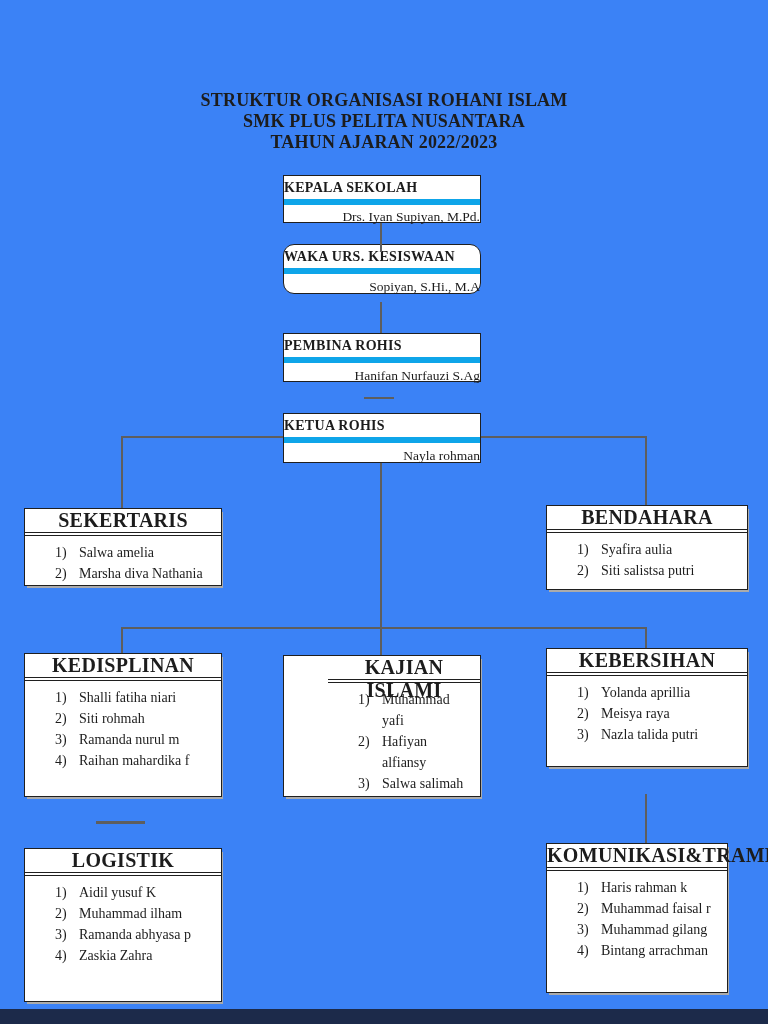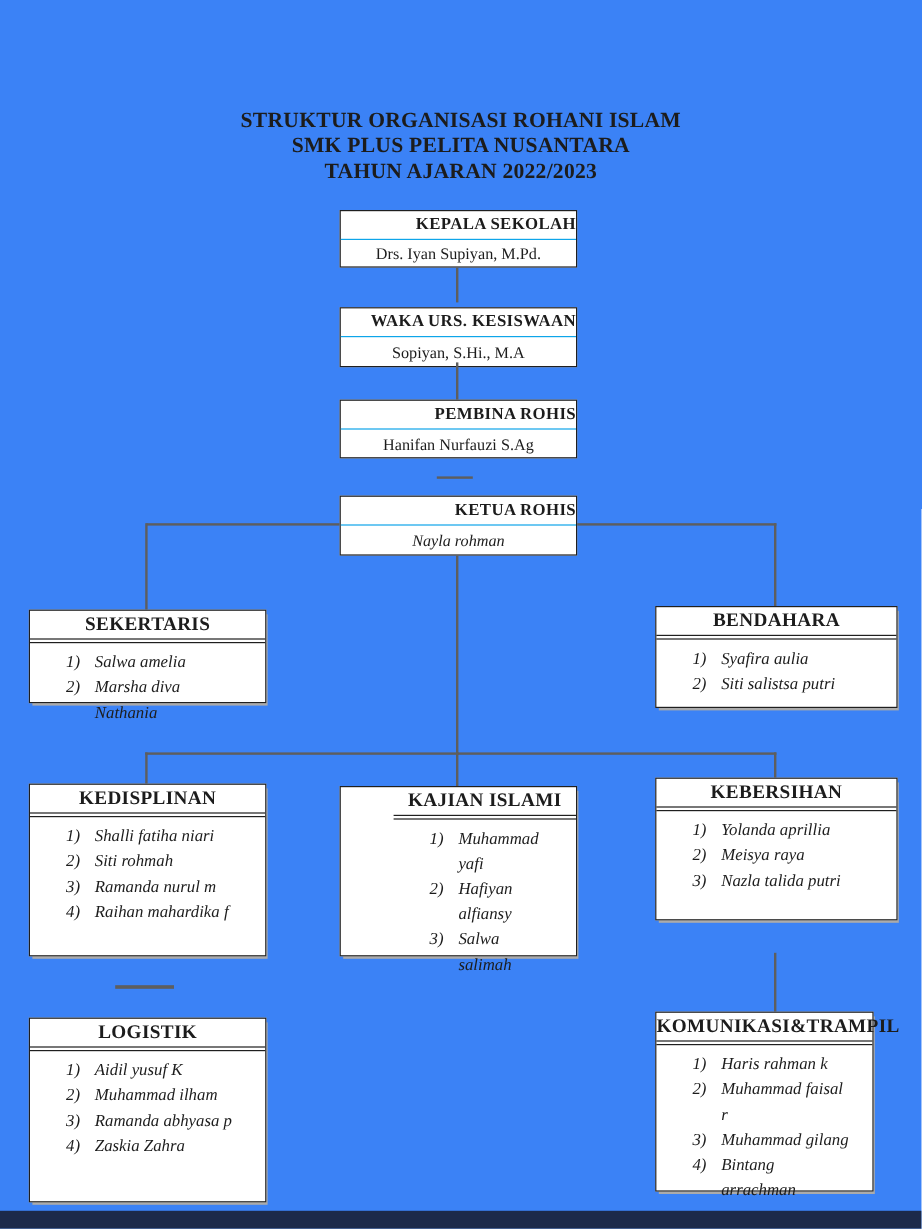--- a/index.html
+++ b/index.html
@@ -11,35 +11,35 @@
     color: #1c1c1c;
   }
   .page { position: relative; width: 768px; height: 1024px; background: #3b82f6; }
 
   .title { position: absolute; top: 90px; left: 0; width: 768px; text-align: center; }
   .title div { font-size: 18px; font-weight: bold; line-height: 21px; letter-spacing: 0.2px; }
 
   
   .tbox { position: absolute; background: #fff; border: 1px solid #1f1f1f; box-sizing: border-box; }
   .tbox .hd {
-    height: 23px; line-height: 23px; text-align: right;
+    height: 23px; line-height: 23px; text-align: left;
     font-weight: bold; font-size: 14px; letter-spacing: 0.3px;
-    border-bottom: 1px solid #0ea5e9;
+    border-bottom: 6px solid #0ea5e9;
   }
-  .tbox .val { height: 23px; line-height: 24px; text-align: center; font-size: 13.5px; }
+  .tbox .val { height: 23px; line-height: 24px; text-align: right; font-size: 13.5px; }
 
   
   .unit { position: absolute; background: #fff; border: 1px solid #1f1f1f; box-sizing: border-box;
           box-shadow: 2px 3px 0 -1px #ababab; }
   .unit .hd {
     height: 23px; line-height: 23px; text-align: center;
-    font-weight: bold; font-size: 16px; letter-spacing: 0.3px;
+    font-weight: bold; font-size: 20px; letter-spacing: 0.3px;
     border-bottom: 4px double #1f1f1f;
   }
-  .unit ol { margin: 6px 16px 0 0; padding: 0; list-style: none; counter-reset: m; font-style: italic; }
+  .unit ol { margin: 6px 16px 0 0; padding: 0; list-style: none; counter-reset: m; }
   .unit li { position: relative; counter-increment: m; padding-left: 54px;
              font-size: 14px; line-height: 21px; }
   .unit li::before { content: counter(m) ")"; position: absolute; left: 30px; }
 
   
   .ln { position: absolute; background: #5e5e5e; }
 
   .footer-bar { position: absolute; left: 0; bottom: 0; width: 768px; height: 15px; }
 </style>
 </head>
@@ -51,33 +51,33 @@
     <div>STRUKTUR ORGANISASI ROHANI ISLAM</div>
     <div>SMK PLUS PELITA NUSANTARA</div>
     <div>TAHUN AJARAN 2022/2023</div>
   </div>
 
   <div class="tbox" style="left:283px; top:175px; width:198px; height:48px;">
     <div class="hd">KEPALA SEKOLAH</div>
     <div class="val">Drs. Iyan Supiyan, M.Pd.</div>
   </div>
 
-  <div class="tbox" style="left:283px; top:256px; width:198px; height:50px;">
+  <div class="tbox" style="left:283px; top:244px; width:198px; height:50px;border-radius:11px;">
     <div class="hd">WAKA URS. KESISWAAN</div>
     <div class="val" style="line-height:26px;">Sopiyan, S.Hi., M.A</div>
   </div>
 
   <div class="tbox" style="left:283px; top:333px; width:198px; height:49px;">
     <div class="hd">PEMBINA ROHIS</div>
     <div class="val" style="line-height:25px;">Hanifan Nurfauzi S.Ag</div>
   </div>
 
   <div class="tbox" style="left:283px; top:413px; width:198px; height:50px;">
     <div class="hd">KETUA ROHIS</div>
-    <div class="val" style="line-height:26px;font-style:italic;">Nayla rohman</div>
+    <div class="val" style="line-height:26px;">Nayla rohman</div>
   </div>
 
   <div class="unit" style="left:24px; top:508px; width:198px; height:78px;">
     <div class="hd">SEKERTARIS</div>
     <ol>
       <li>Salwa amelia</li>
       <li>Marsha diva Nathania</li>
     </ol>
   </div>
 

